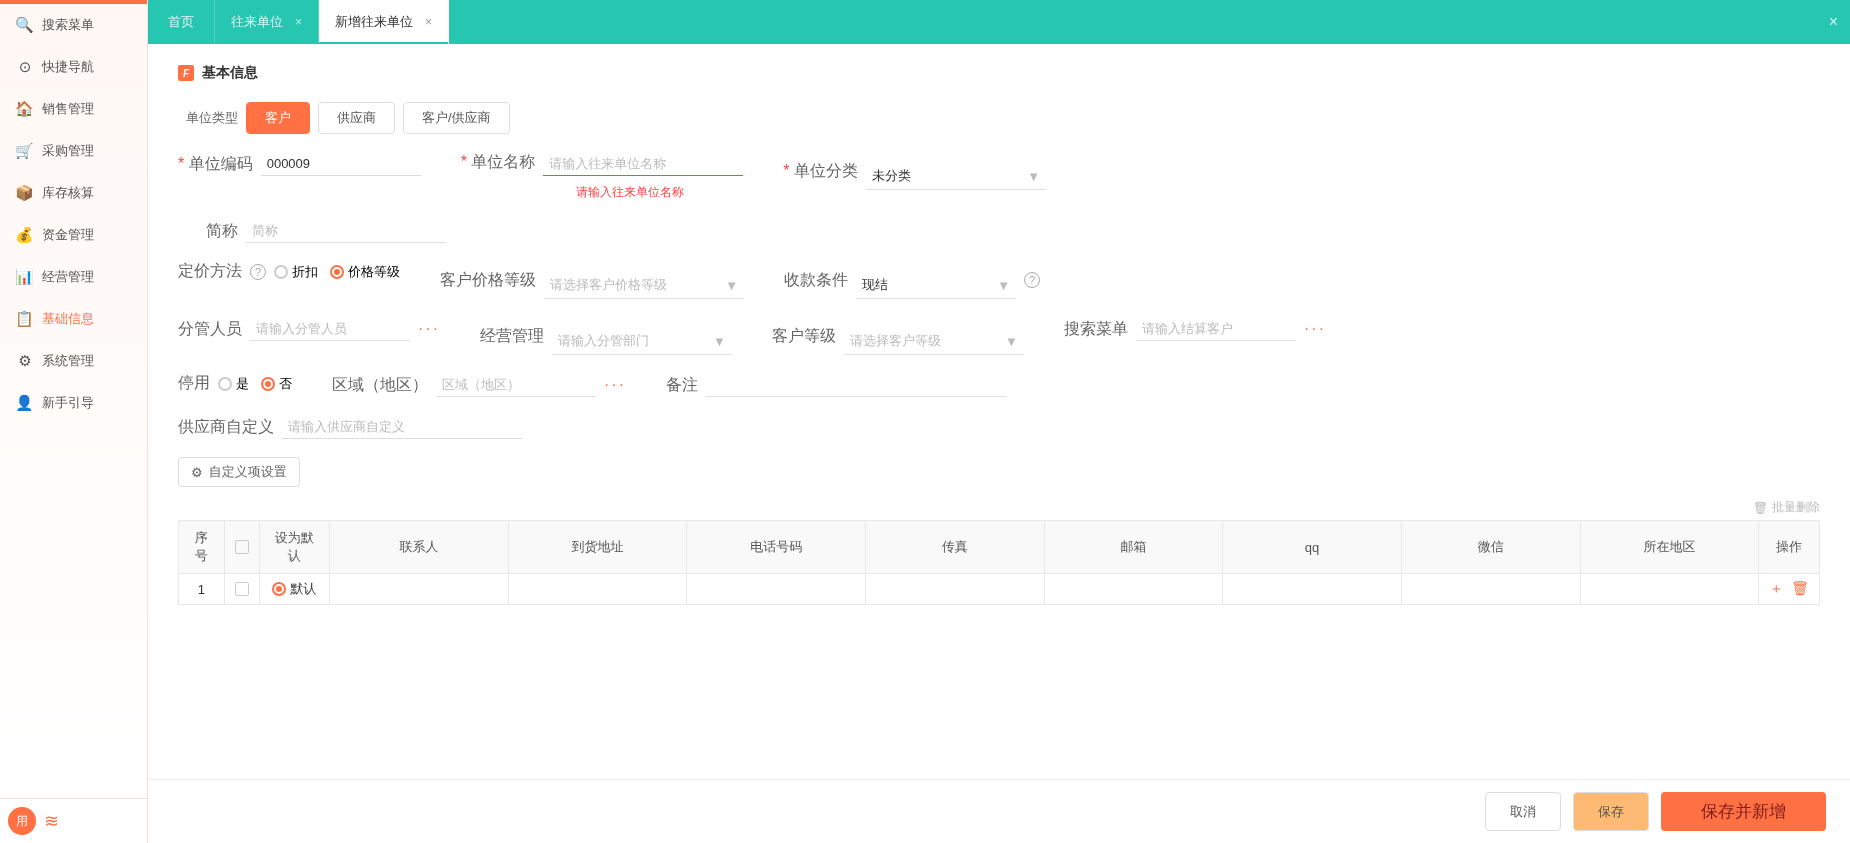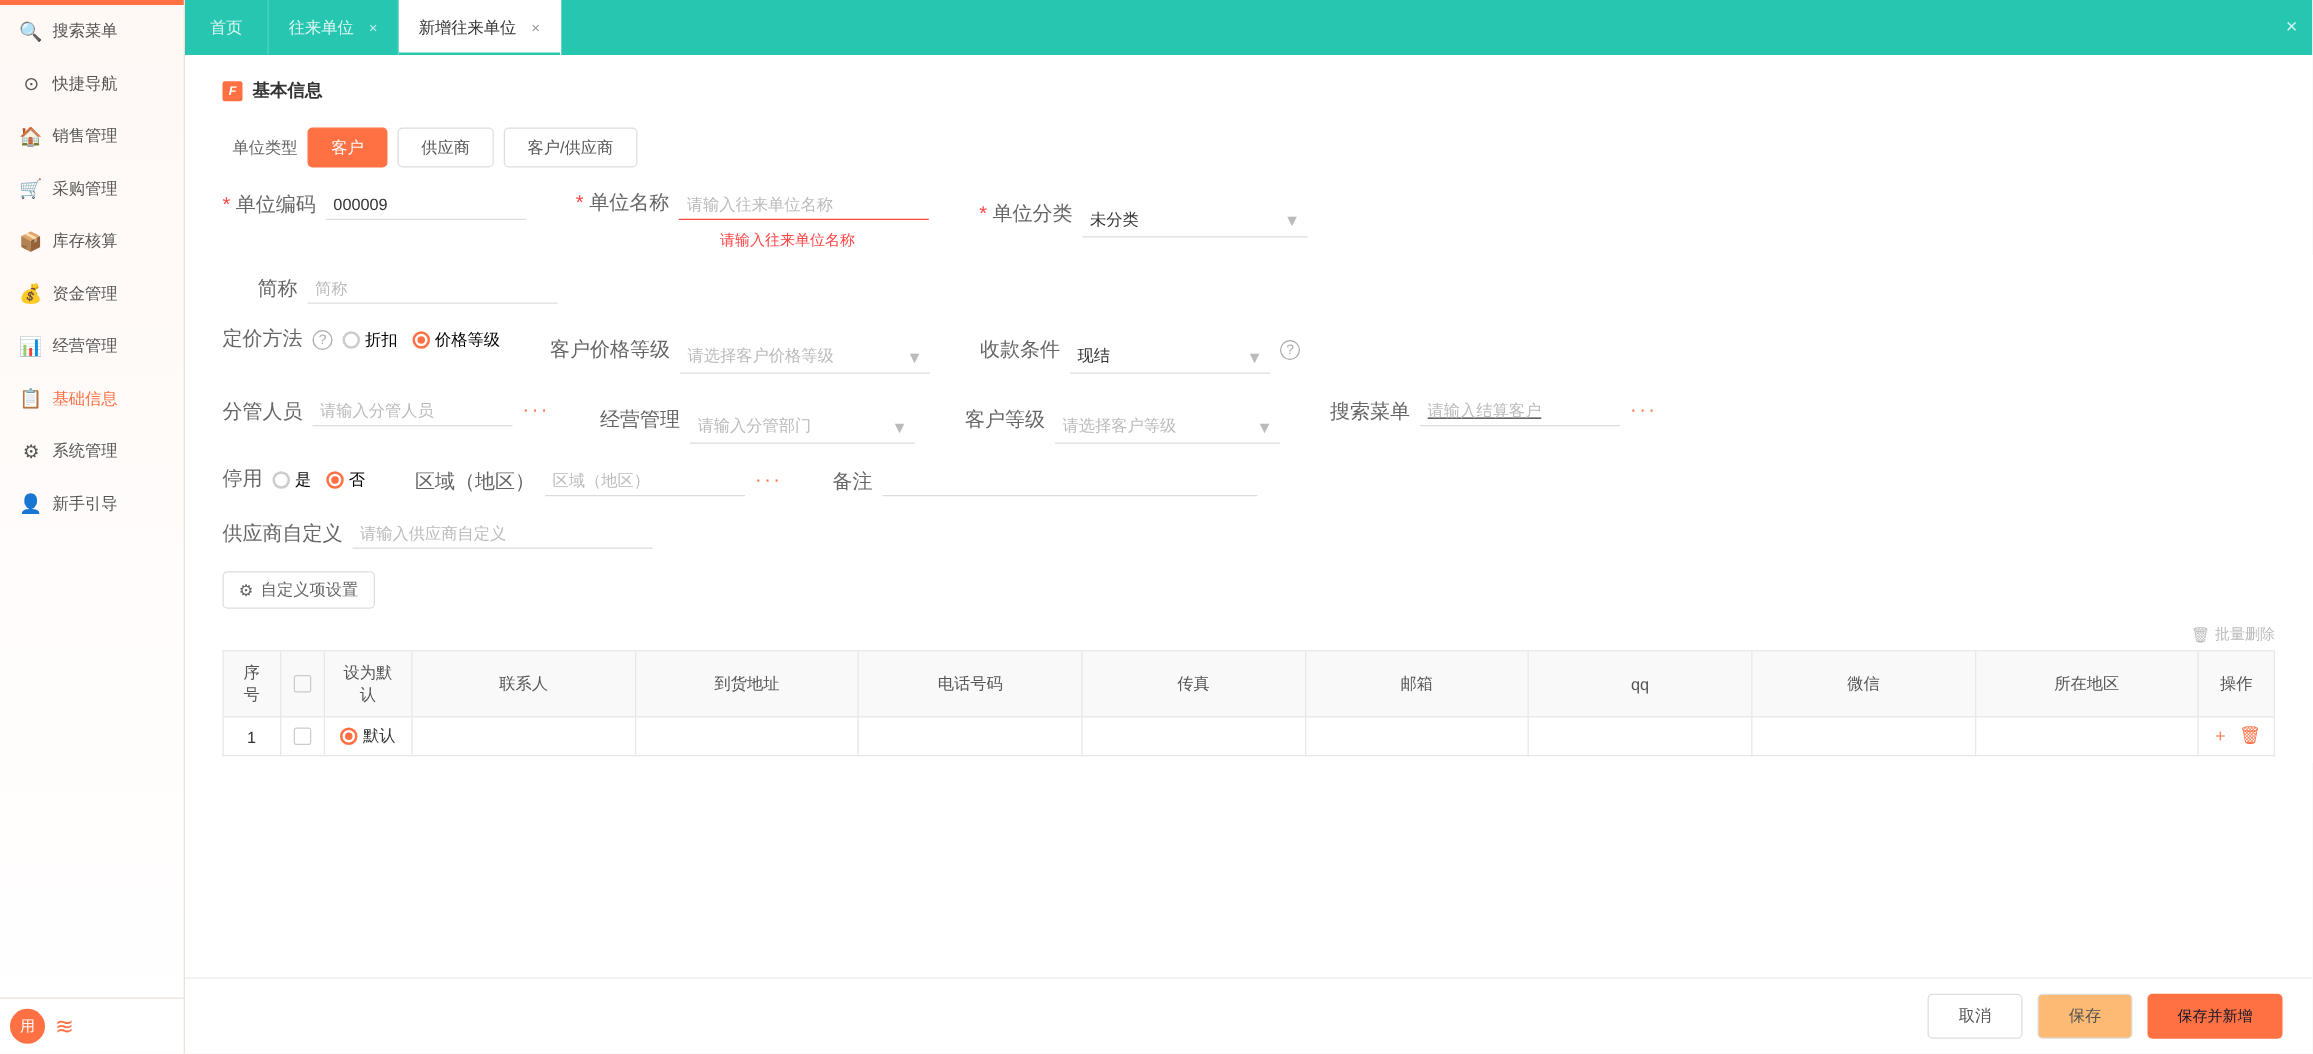--- a/index.html
+++ b/index.html
@@ -387,27 +387,27 @@
     .btn-save {
       padding: 8px 24px;
       border: 1px solid #ddd;
       border-radius: 4px;
       cursor: pointer;
       font-size: 13px;
       background: #fdba74;
       color: #555;
     }
     .btn-save-new {
-      padding: 8px 24px;
+      padding: 8px 40px;
       border: none;
       border-radius: 4px;
       cursor: pointer;
-      font-size: 12px;
+      font-size: 17px;
       background: #ff7043;
-      color: #0f172a;
+      color: #7f1d1d;
     }
 
     .divider-field {
       display: flex;
       flex-direction: column;
     }
   </style>
 </head>
 <body>
 
@@ -569,21 +569,21 @@
       </div>
       <div class="field-item">
         <span class="field-label">客户等级</span>
         <div class="field-select" style="width:180px;">
           <span>请选择客户等级</span>
           <span class="chevron">▼</span>
         </div>
       </div>
       <div class="field-item">
         <span class="field-label">搜索菜单</span>
-        <input class="field-input" style="width: 160px; text-decoration: underline;" placeholder="请输入结算客户">
+        <input class="field-input" style="width: 160px;" placeholder="请输入结算客户">
         <span class="dots-btn">···</span>
       </div>
     </div>
 
 
     <div class="field-group">
       <div class="field-item">
         <span class="field-label">停用</span>
         <div class="radio-group">
           <div class="radio-item">

